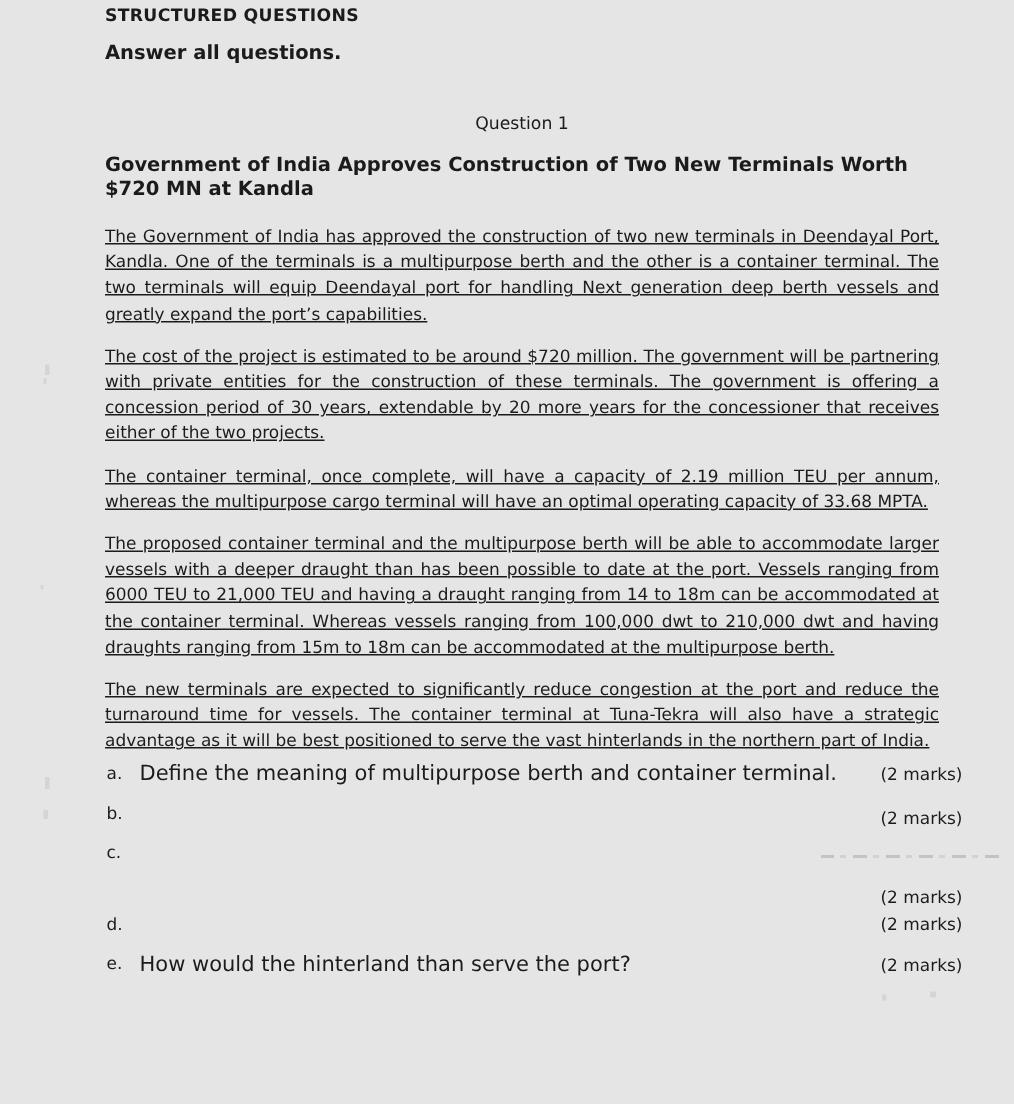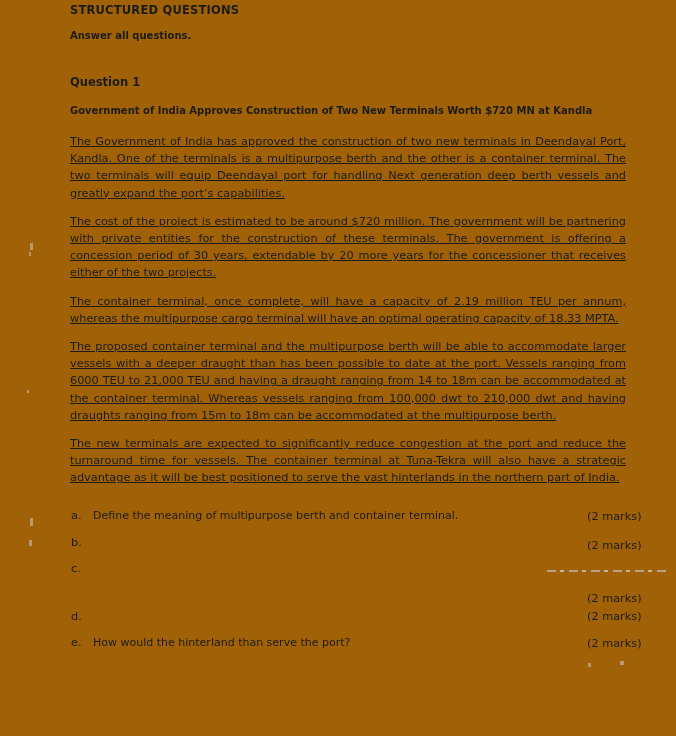--- a/index.html
+++ b/index.html
@@ -14,21 +14,21 @@
     position: relative;
     overflow: hidden;
     font-family: "DejaVu Sans", sans-serif;
     color: #1b1b1b;
     -webkit-font-smoothing: antialiased;
   }
 
   .page {
     position: absolute;
     inset: 0;
-    background: #a16207;
+    background: #e5e5e5;
   }
 
   
   .speckle {
     position: absolute;
     background: #c9c9c9;
     opacity: .55;
     pointer-events: none;
   }
 
@@ -43,37 +43,38 @@
   .head-title {
     font-size: 11.5px;
     font-weight: bold;
     letter-spacing: .2px;
     line-height: 14px;
     margin: 0;
     padding-top: 3px;
   }
 
   .head-sub {
-    font-size: 10px;
+    font-size: 13px;
     font-weight: bold;
     line-height: 14px;
     margin: 0;
     padding-top: 12px;
   }
 
   .q-label {
     font-size: 11.5px;
-    font-weight: bold;
+    font-weight: normal;
     line-height: 14px;
     margin: 0;
     padding-top: 32px;
+    text-align: center;
   }
 
   .q-headline {
-    font-size: 10px;
+    font-size: 13px;
     font-weight: bold;
     line-height: 16px;
     margin: 0;
     padding-top: 14px;
     width: 554px;
   }
 
   .para {
     font-size: 11.3px;
     line-height: 17.2px;
@@ -100,21 +101,21 @@
     position: absolute;
     left: 71px;
     top: 0;
     font-size: 11.3px;
     line-height: 16px;
   }
   .qtext {
     position: absolute;
     left: 93px;
     top: 0;
-    font-size: 11px;
+    font-size: 14px;
     line-height: 16px;
     white-space: nowrap;
   }
   .qmarks {
     position: absolute;
     left: 563px;
     font-size: 11.3px;
     line-height: 16px;
     white-space: nowrap;
     margin-left: 24px;
@@ -156,21 +157,21 @@
 
     <h2 class="head-sub">Answer all questions.</h2>
 
     <h3 class="q-label">Question 1</h3>
 
     <h3 class="q-headline">Government of India Approves Construction of Two New Terminals Worth $720 MN at Kandla</h3>
 
     <div style="padding-top:14px;text-decoration:underline;">
       <p class="para" style="padding-top:0;">The Government of India has approved the construction of two new terminals in Deendayal Port, Kandla. One of the terminals is a multipurpose berth and the other is a container terminal. The two terminals will equip Deendayal port for handling Next generation deep berth vessels and greatly expand the port’s capabilities.</p>
       <p class="para">The cost of the project is estimated to be around $720 million. The government will be partnering with private entities for the construction of these terminals. The government is offering a concession period of 30 years, extendable by 20 more years for the concessioner that receives either of the two projects.</p>
-      <p class="para">The container terminal, once complete, will have a capacity of 2.19 million TEU per annum, whereas the multipurpose cargo terminal will have an optimal operating capacity of 18.33 MPTA.</p>
+      <p class="para">The container terminal, once complete, will have a capacity of 2.19 million TEU per annum, whereas the multipurpose cargo terminal will have an optimal operating capacity of 33.68 MPTA.</p>
       <p class="para">The proposed container terminal and the multipurpose berth will be able to accommodate larger vessels with a deeper draught than has been possible to date at the port. Vessels ranging from 6000 TEU to 21,000 TEU and having a draught ranging from 14 to 18m can be accommodated at the container terminal. Whereas vessels ranging from 100,000 dwt to 210,000 dwt and having draughts ranging from 15m to 18m can be accommodated at the multipurpose berth.</p>
       <p class="para">The new terminals are expected to significantly reduce congestion at the port and reduce the turnaround time for vessels. The container terminal at Tuna-Tekra will also have a strategic advantage as it will be best positioned to serve the vast hinterlands in the northern part of India.</p>
     </div>
 
   </div>
 
   <div class="qlist">
 
     <div class="qrow" style="height:27px;">
       <span class="qletter">a.</span>

